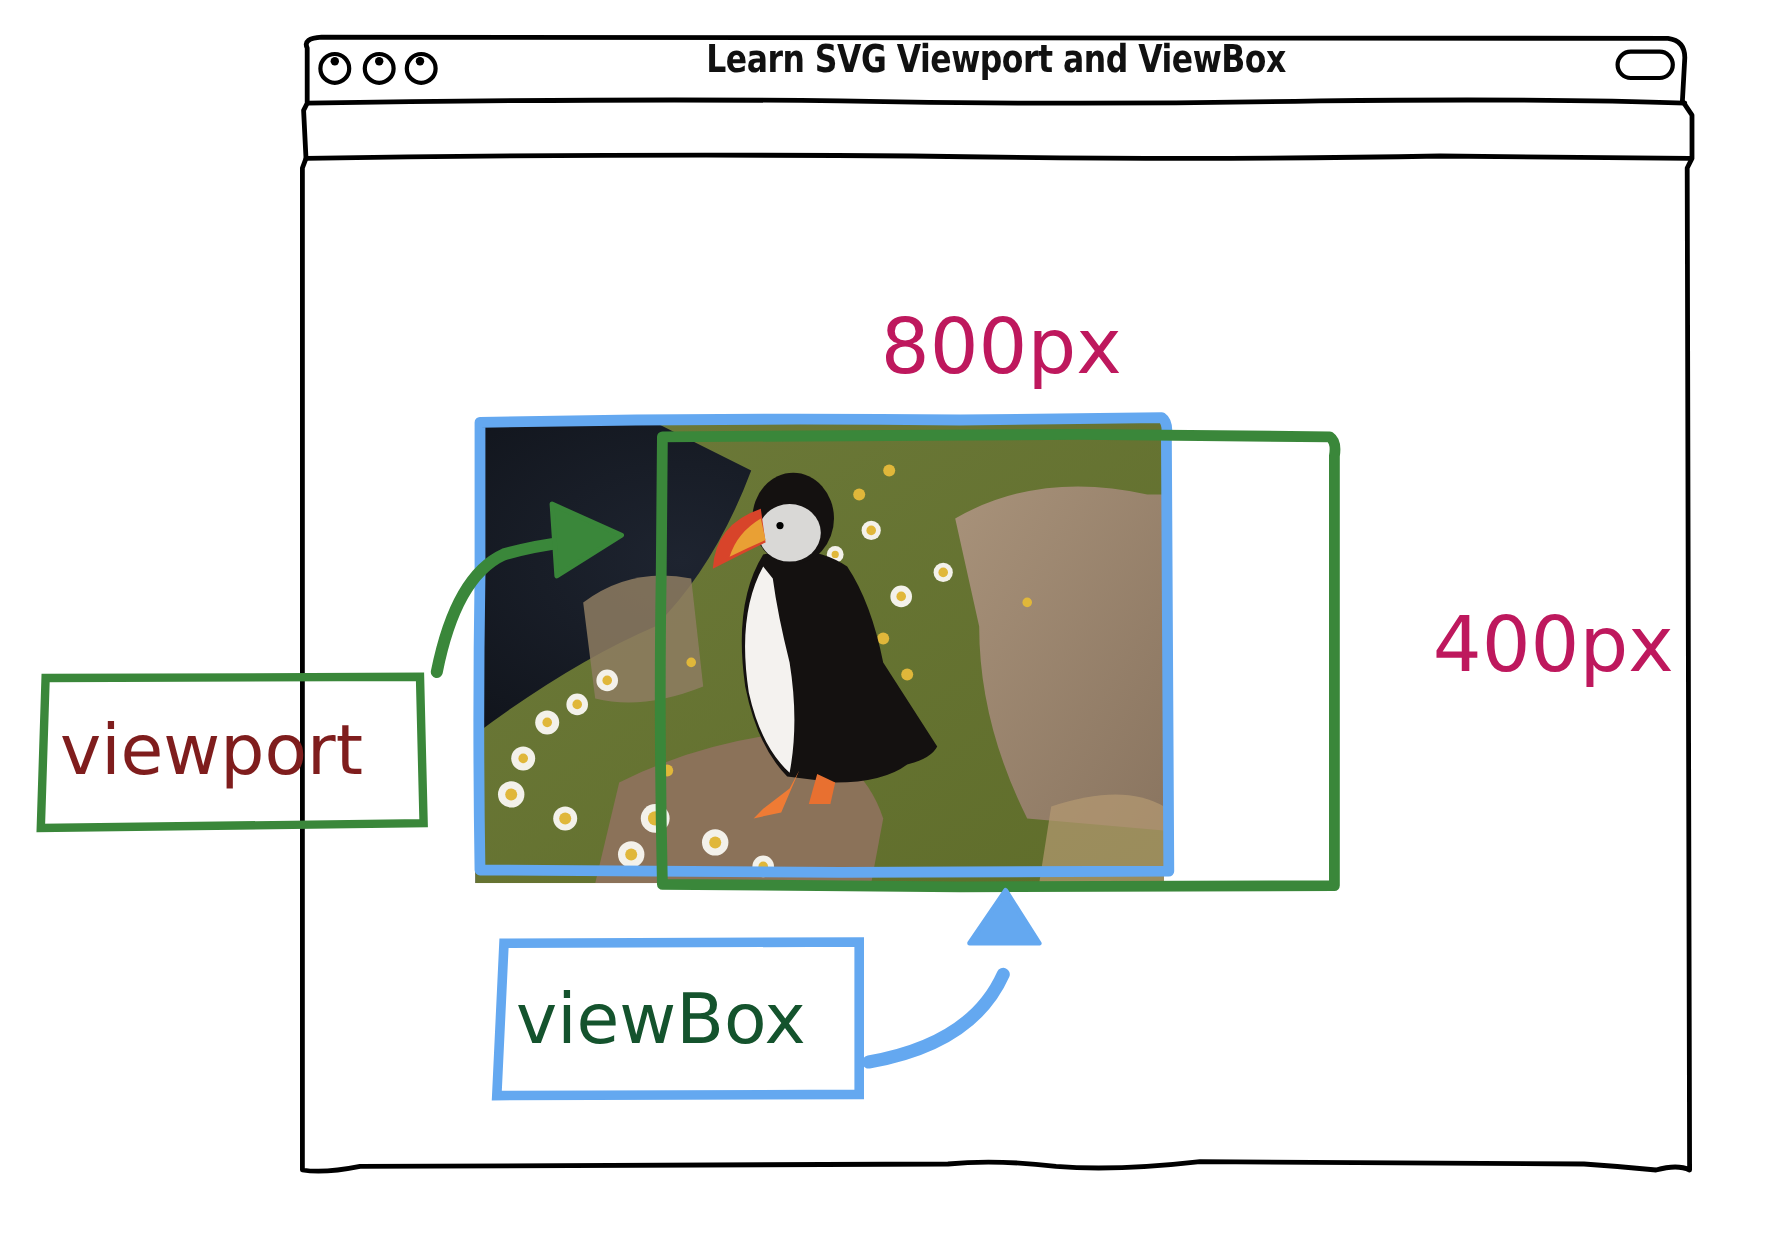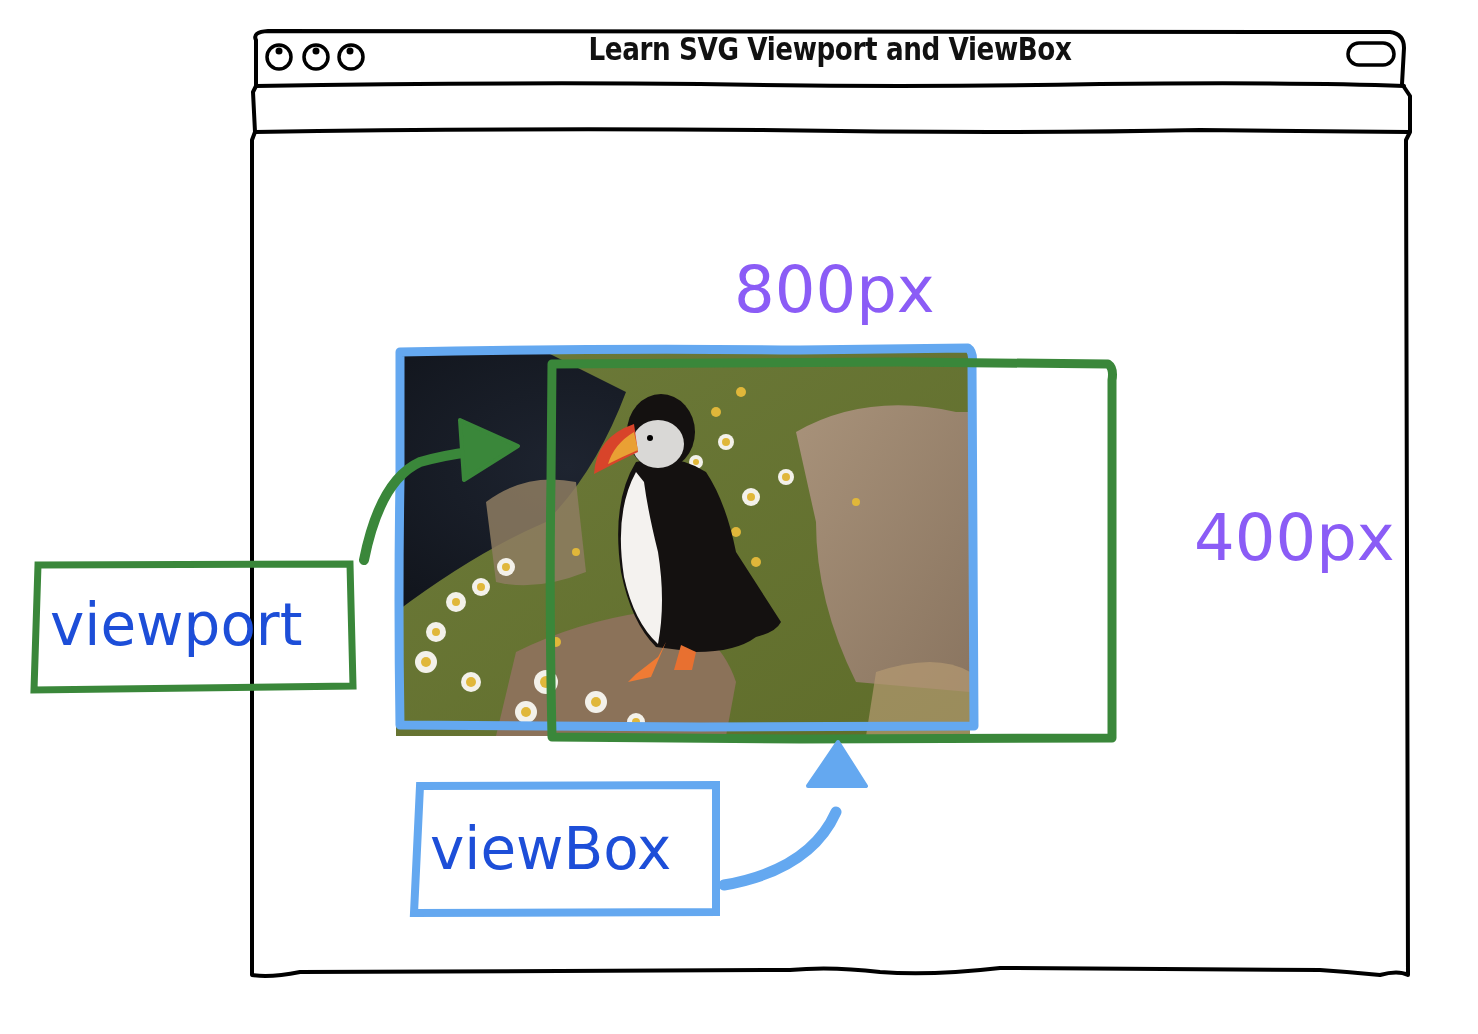--- a/index.html
+++ b/index.html
@@ -1,19 +1,19 @@
 <!DOCTYPE html>
 <html><head>
 <meta charset="utf-8">
 <style>
   html,body{margin:0;padding:0;background:#ffffff;}
   body{width:1478px;height:1034px;position:relative;overflow:hidden;font-family:"DejaVu Sans",sans-serif;}
   svg.sketch{position:absolute;left:0;top:0;width:1478px;height:1034px;}
   .title{position:absolute;left:460px;top:30px;width:740px;text-align:center;font-family:"DejaVu Sans",sans-serif;font-weight:bold;font-size:32px;letter-spacing:-0.5px;color:#111;transform:scaleX(0.82);transform-origin:center;}
-  .dim{position:absolute;font-family:"DejaVu Sans",sans-serif;color:#8b5cf6;font-size:64px;line-height:1;}
+  .dim{position:absolute;font-family:"DejaVu Sans",sans-serif;color:#be185d;font-size:64px;line-height:1;}
   .label{position:absolute;font-family:"DejaVu Sans",sans-serif;font-size:58px;line-height:1;}
   .photo{position:absolute;overflow:hidden;}
 </style>
 </head>
 <body>
 
 <svg class="sketch" viewBox="0 0 1478 1034">
 
   <g fill="none" stroke="#000" stroke-width="4" stroke-linecap="round" stroke-linejoin="round">
     <path d="M256 40 Q252 32 268 31 L1390 32 Q1404 34 1404 48 L1402 84 L1410 96 L1410 132 L1406 140 L1408 975 Q1398 970 1380 975 Q1350 972 1320 970 L1000 968 Q930 976 880 972 Q830 966 790 970 L300 972 Q270 978 252 975 L252 140 L255 132 L253 92 L256 86 Z"></path>
@@ -126,14 +126,14 @@
   <path d="M460 420 L518 446 L464 480 Z" fill="#3a873a" stroke="#3a873a" stroke-width="4" stroke-linejoin="round"></path>
 
   <path d="M420 786 L716 785 L716 912 L414 913 Z" fill="none" stroke="#64a8f0" stroke-width="8"></path>
 
   <path d="M724 885 Q810 870 836 812" fill="none" stroke="#64a8f0" stroke-width="11" stroke-linecap="round"></path>
   <path d="M808 786 L838 742 L866 786 Z" fill="#64a8f0" stroke="#64a8f0" stroke-width="4" stroke-linejoin="round"></path>
 </svg>
 
 <div class="dim" style="left:734px;top:258px;">800px</div>
 <div class="dim" style="left:1194px;top:506px;">400px</div>
-<div class="label" style="left:50px;top:596px;color:#1d4ed8;">viewport</div>
-<div class="label" style="left:430px;top:820px;color:#1d4ed8;">viewBox</div>
+<div class="label" style="left:50px;top:596px;color:#7f1d1d;">viewport</div>
+<div class="label" style="left:430px;top:820px;color:#14532d;">viewBox</div>
 
 </body></html>

